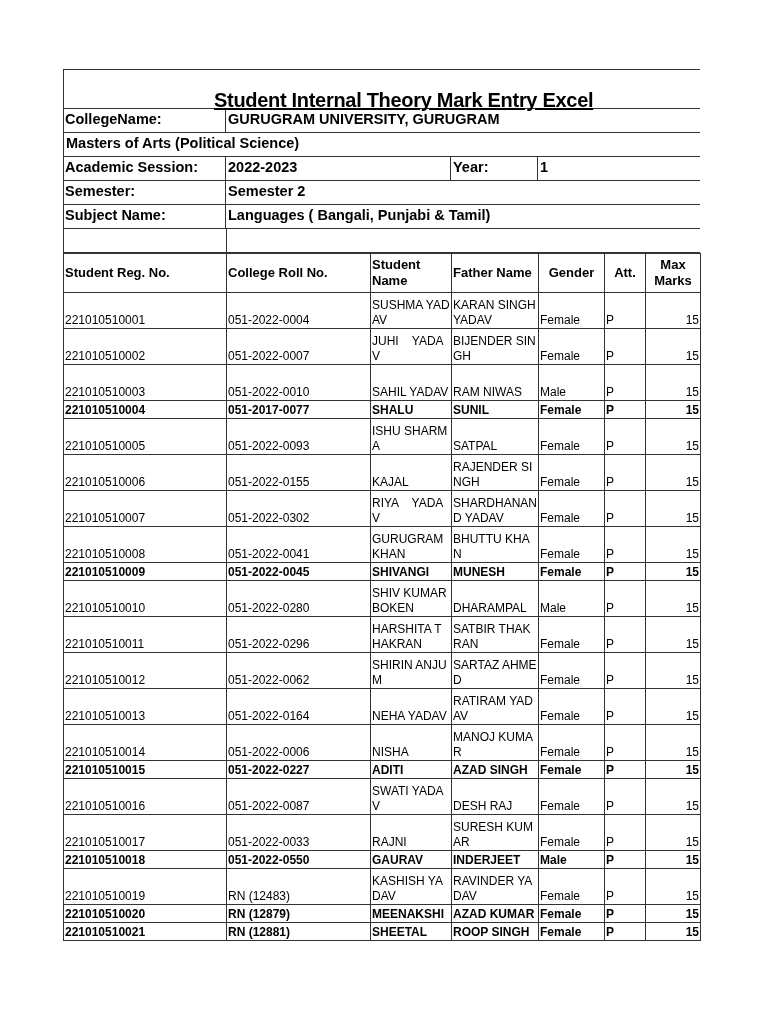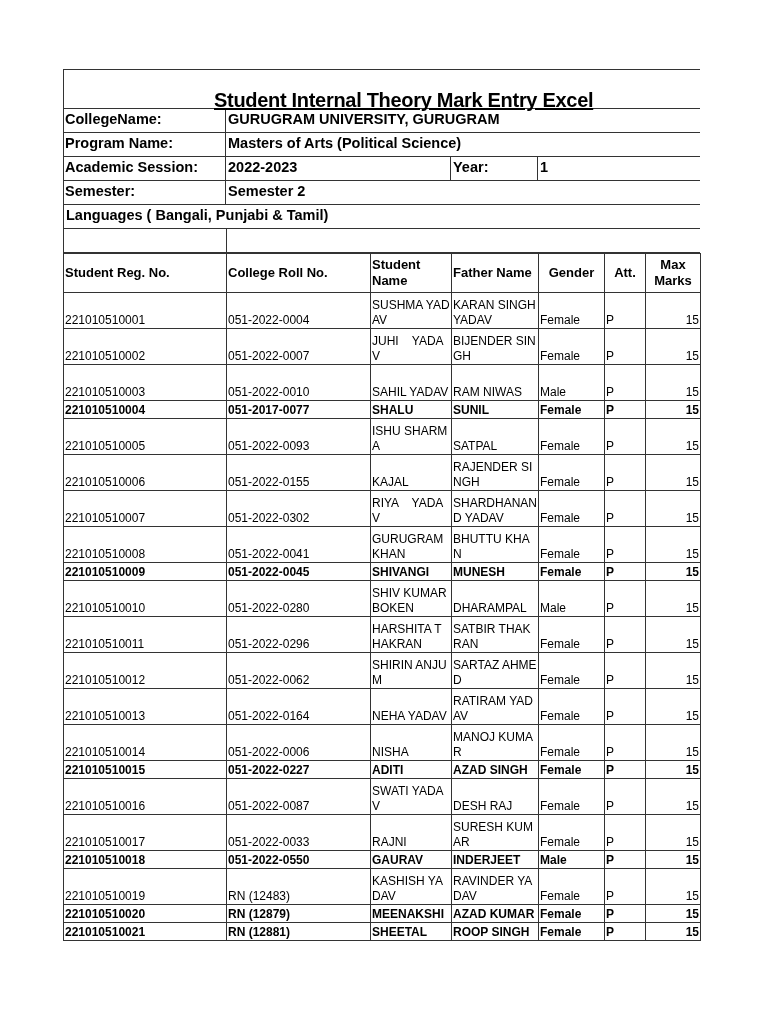--- a/index.html
+++ b/index.html
@@ -37,34 +37,34 @@
 
 <div class="sheet">
   <div class="title-row">
     <span class="title">Student Internal Theory Mark Entry Excel</span>
   </div>
   <div class="info-row">
     <div class="lbl">CollegeName:</div>
     <div class="val">GURUGRAM UNIVERSITY, GURUGRAM</div>
   </div>
   <div class="info-row">
-    <div class="lbl">Program Name:</div>
     <div class="val">Masters of Arts (Political Science)</div>
   </div>
   <div class="info-row">
     <div class="lbl">Academic Session:</div>
     <div class="val session">2022-2023</div>
     <div class="yl">Year:</div>
     <div class="val">1</div>
   </div>
   <div class="info-row">
     <div class="lbl">Semester:</div>
     <div class="val">Semester 2</div>
   </div>
   <div class="info-row">
+    <div class="lbl">Subject Name:</div>
     <div class="val">Languages ( Bangali, Punjabi &amp; Tamil)</div>
   </div>
   <div class="spacer-row">
     <div class="lbl"></div>
   </div>
 </div>
 
 <table class="data">
   <colgroup>
     <col style="width:163px">

